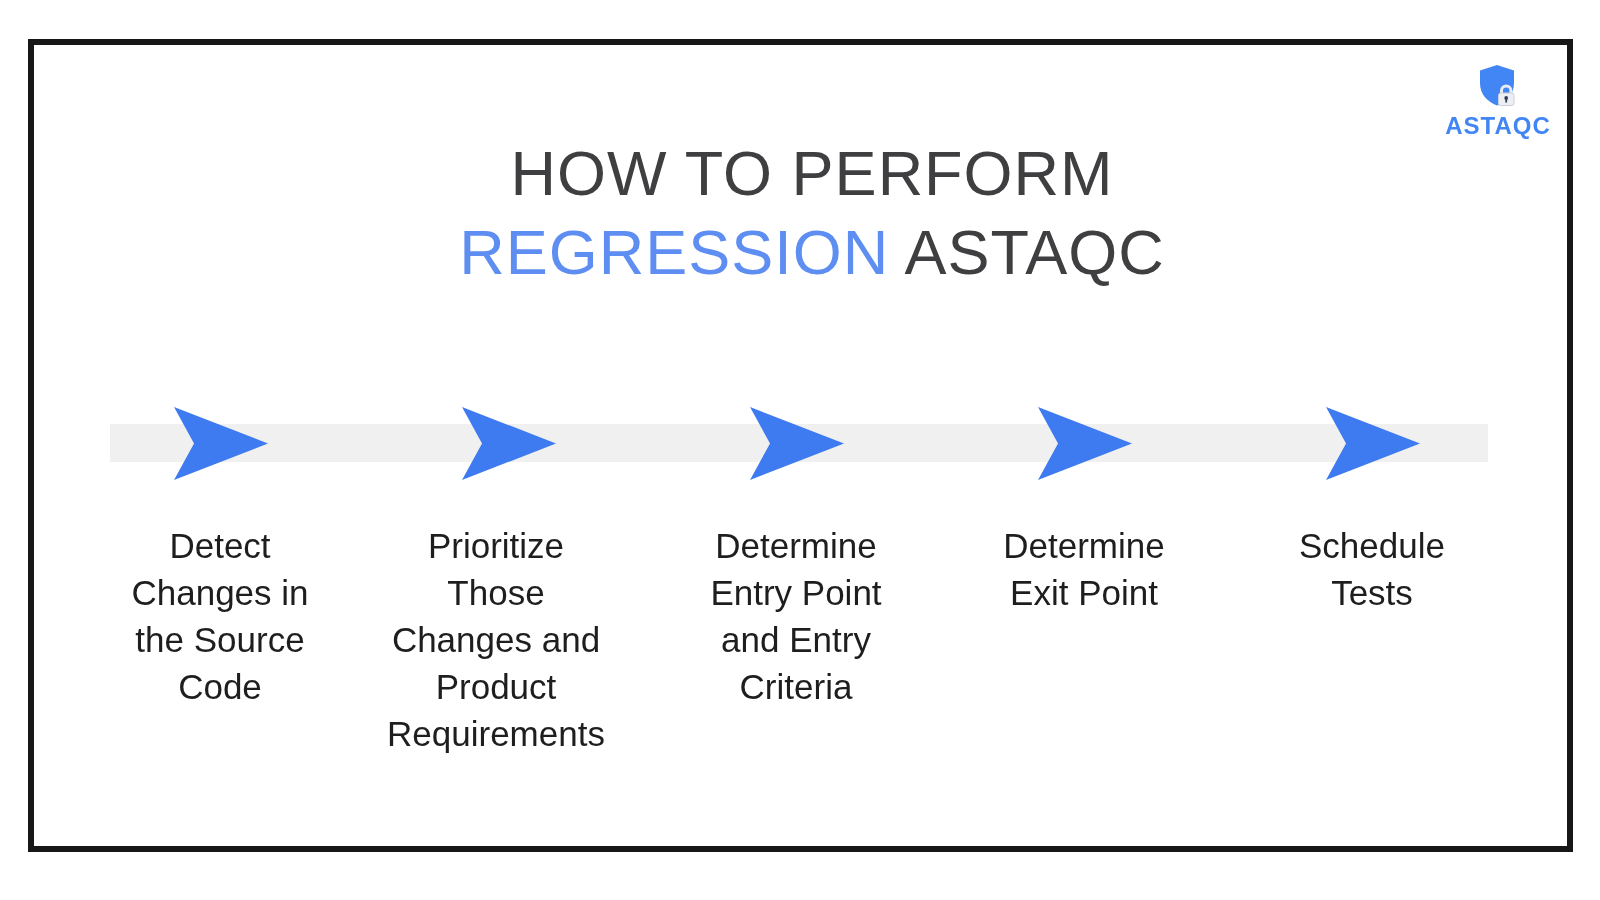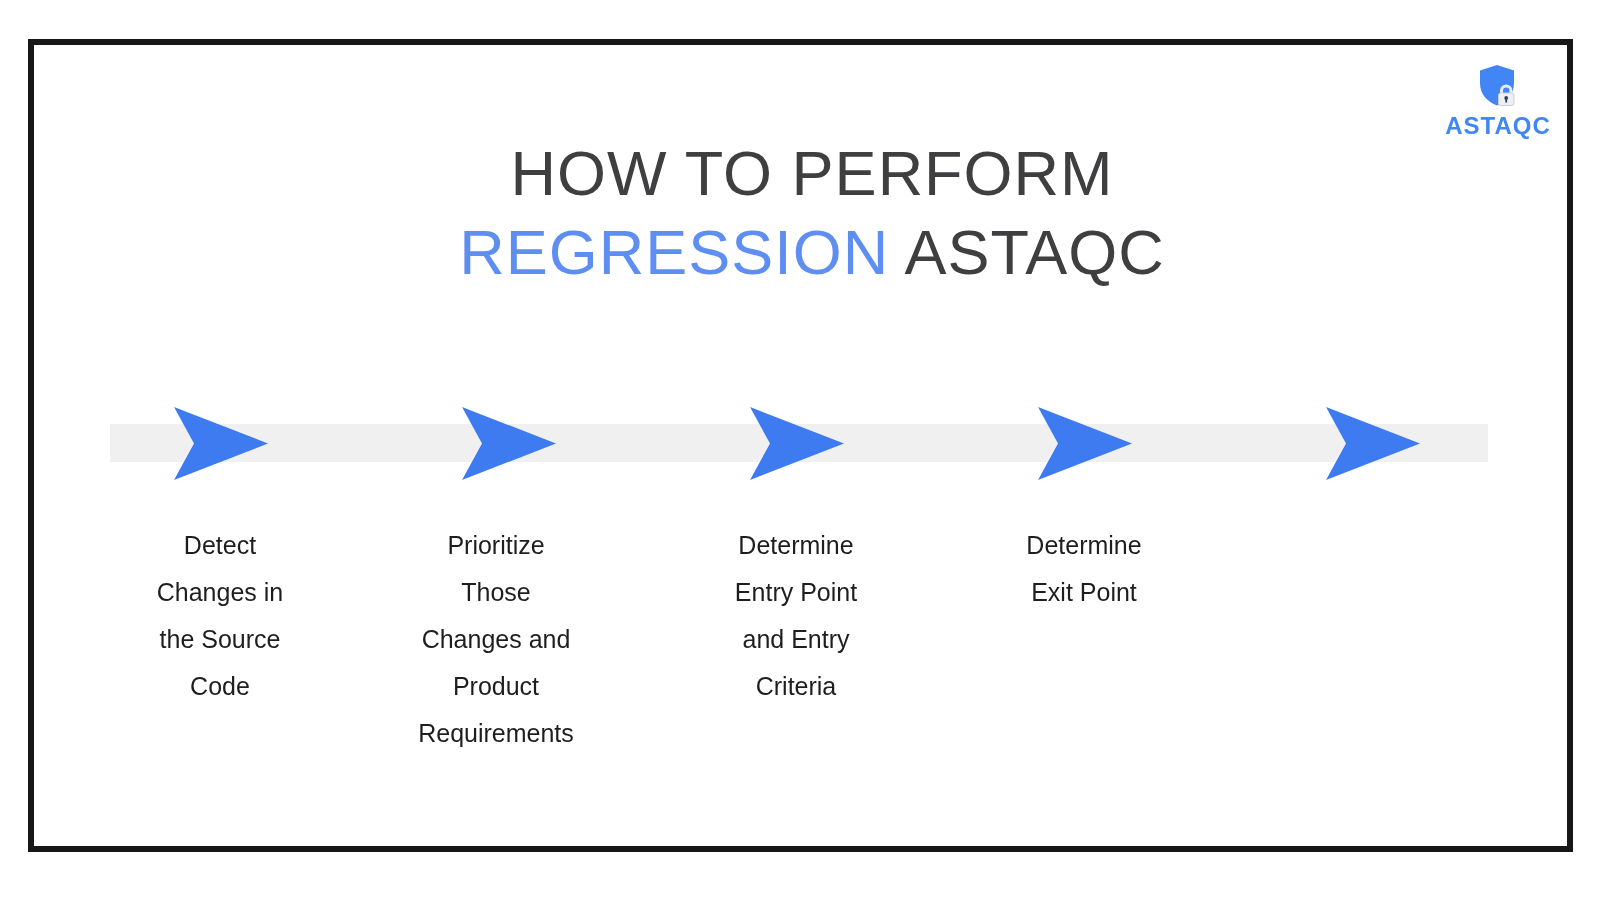--- a/index.html
+++ b/index.html
@@ -49,21 +49,21 @@
   .arrow polygon{fill:var(--accent-blue);}
   .arrow.a1{left:174px;}
   .arrow.a2{left:462px;}
   .arrow.a3{left:750px;}
   .arrow.a4{left:1038px;}
   .arrow.a5{left:1326px;}
   
   .step{
     position:absolute;top:522px;width:280px;
     text-align:center;white-space:pre-line;
-    font-size:25px;line-height:47px;font-weight:400;
+    font-size:35px;line-height:47px;font-weight:400;
     color:var(--text-dark);
   }
   .step.s1{left:80px;}
   .step.s2{left:356px;}
   .step.s3{left:656px;}
   .step.s4{left:944px;}
   .step.s5{left:1232px;}
 </style>
 </head>
 <body>
@@ -117,14 +117,16 @@
 Those
 Changes and
 Product
 Requirements</div>
   <div class="step s3">Determine
 Entry Point
 and Entry
 Criteria</div>
   <div class="step s4">Determine
 Exit Point</div>
+  <div class="step s5">Schedule
+Tests</div>
 
 </div>
 
 </body></html>

